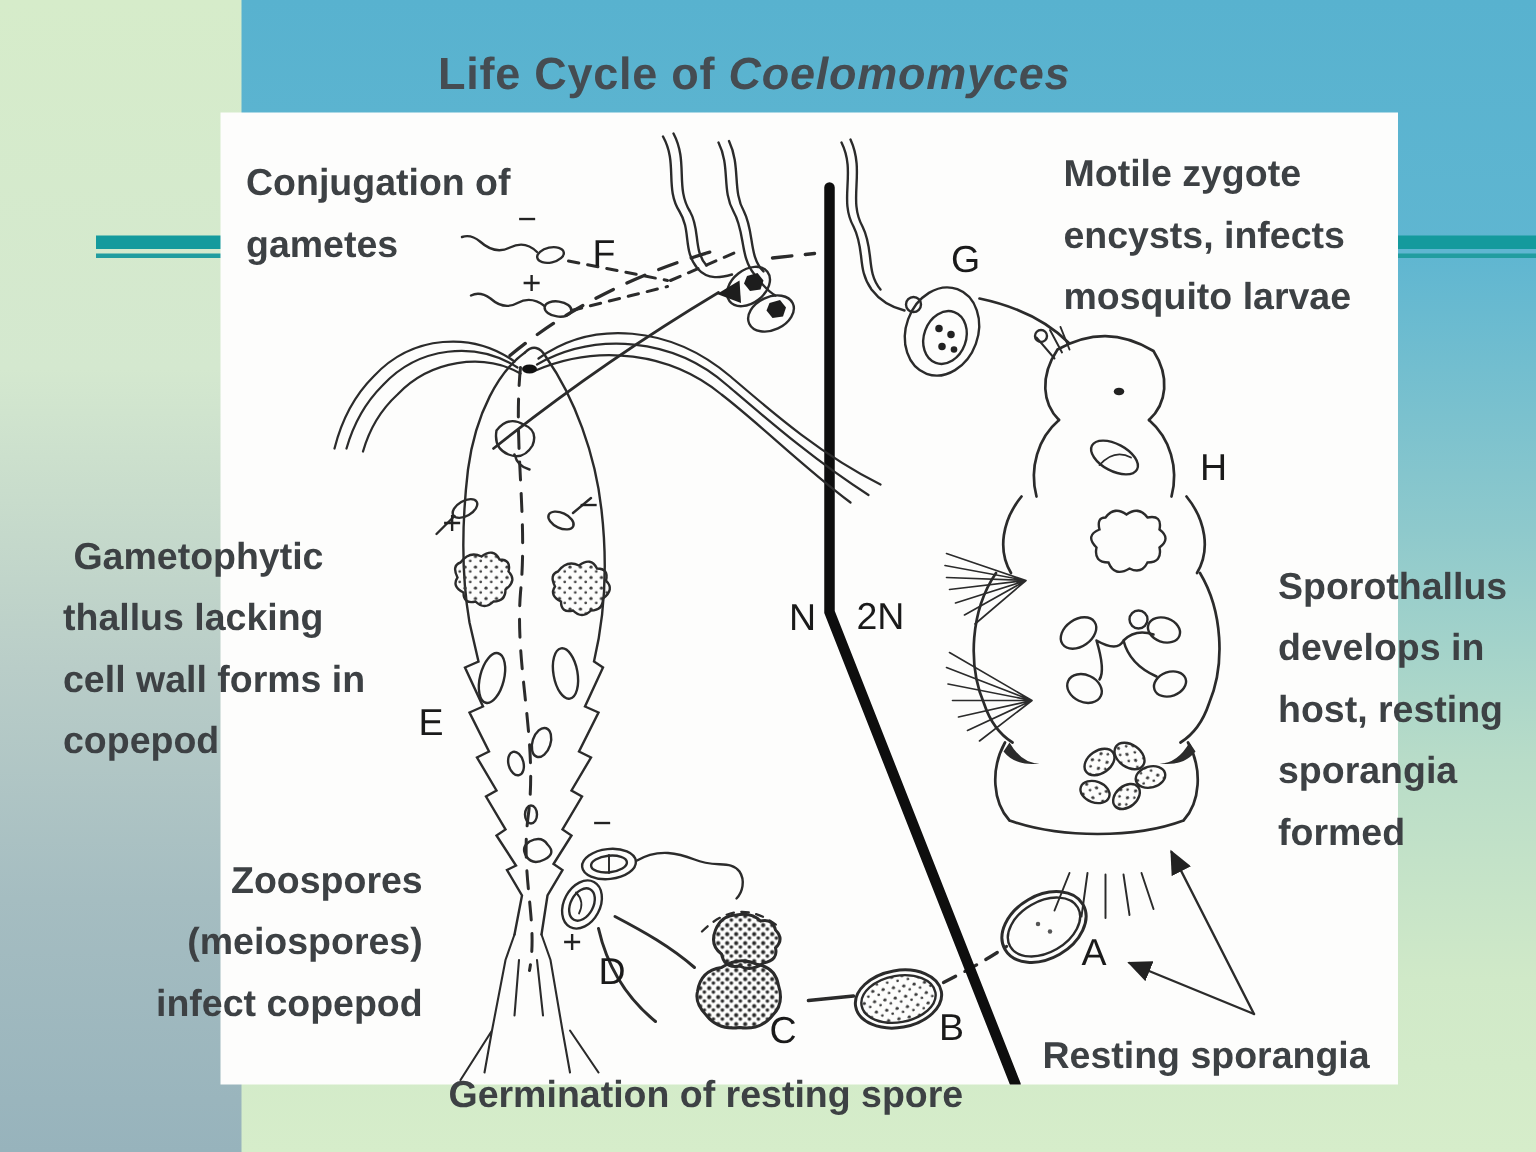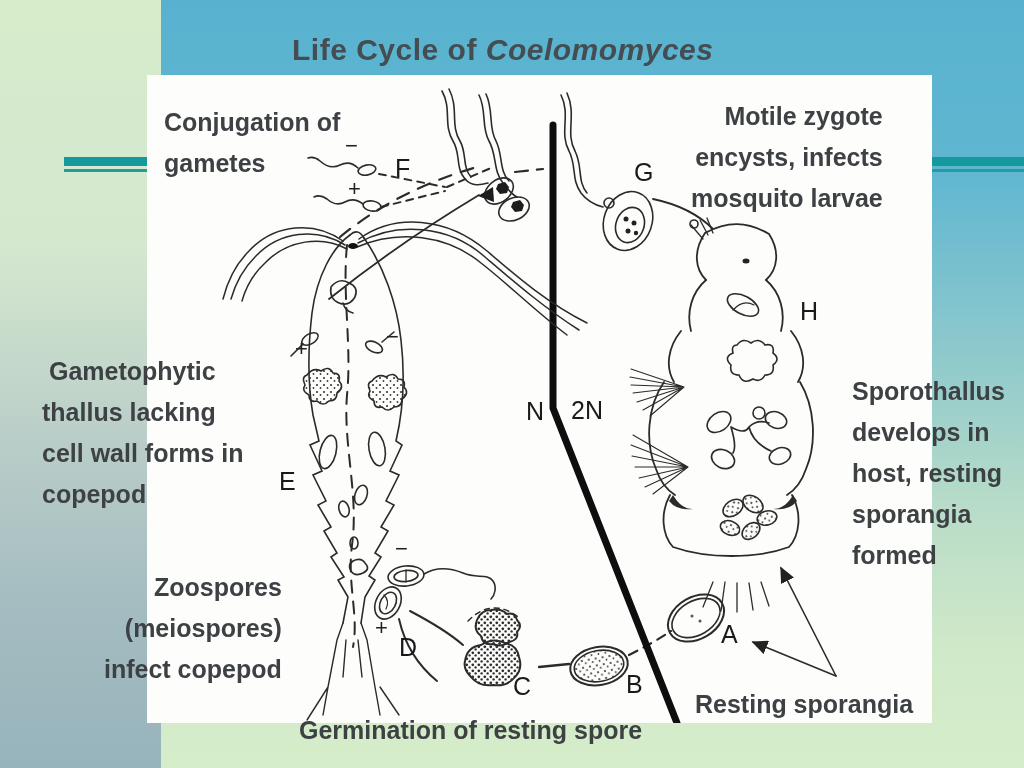--- a/index.html
+++ b/index.html
@@ -13,21 +13,21 @@
   .rule-thick{top:157px;height:9px;}
   .rule-thin{top:169px;height:3px;background:#219da0;}
   .panel{position:absolute;left:147px;top:75px;width:785px;height:648px;background:#fdfdfc;}
   .panel svg{position:absolute;left:0;top:0;}
   .title{position:absolute;left:292px;top:33px;margin:0;font-size:30px;font-weight:bold;
          color:#454c52;letter-spacing:.5px;z-index:6;white-space:pre;}
   .title .sp{font-style:italic;}
   .ann{position:absolute;font-size:25px;font-weight:bold;line-height:41px;color:#3d4144;
        white-space:pre;z-index:5;}
   .a-conj{left:164px;top:102px;}
-  .a-motile{left:691px;top:96px;text-align:right;}
+  .a-motile{left:709px;top:96px;}
   .a-gameto{left:42px;top:351px;}
   .a-sporo{left:852px;top:371px;}
   .a-zoo{left:104px;top:567px;text-align:right;}
   .a-germ{left:299px;top:710px;}
   .a-rest{left:695px;top:684px;}
   .lt{font-family:"Liberation Sans",sans-serif;font-size:25px;fill:#1a1a1a;}
   .sg{font-family:"Liberation Sans",sans-serif;font-size:22px;fill:#222;}
 </style>
 </head>
 <body>

